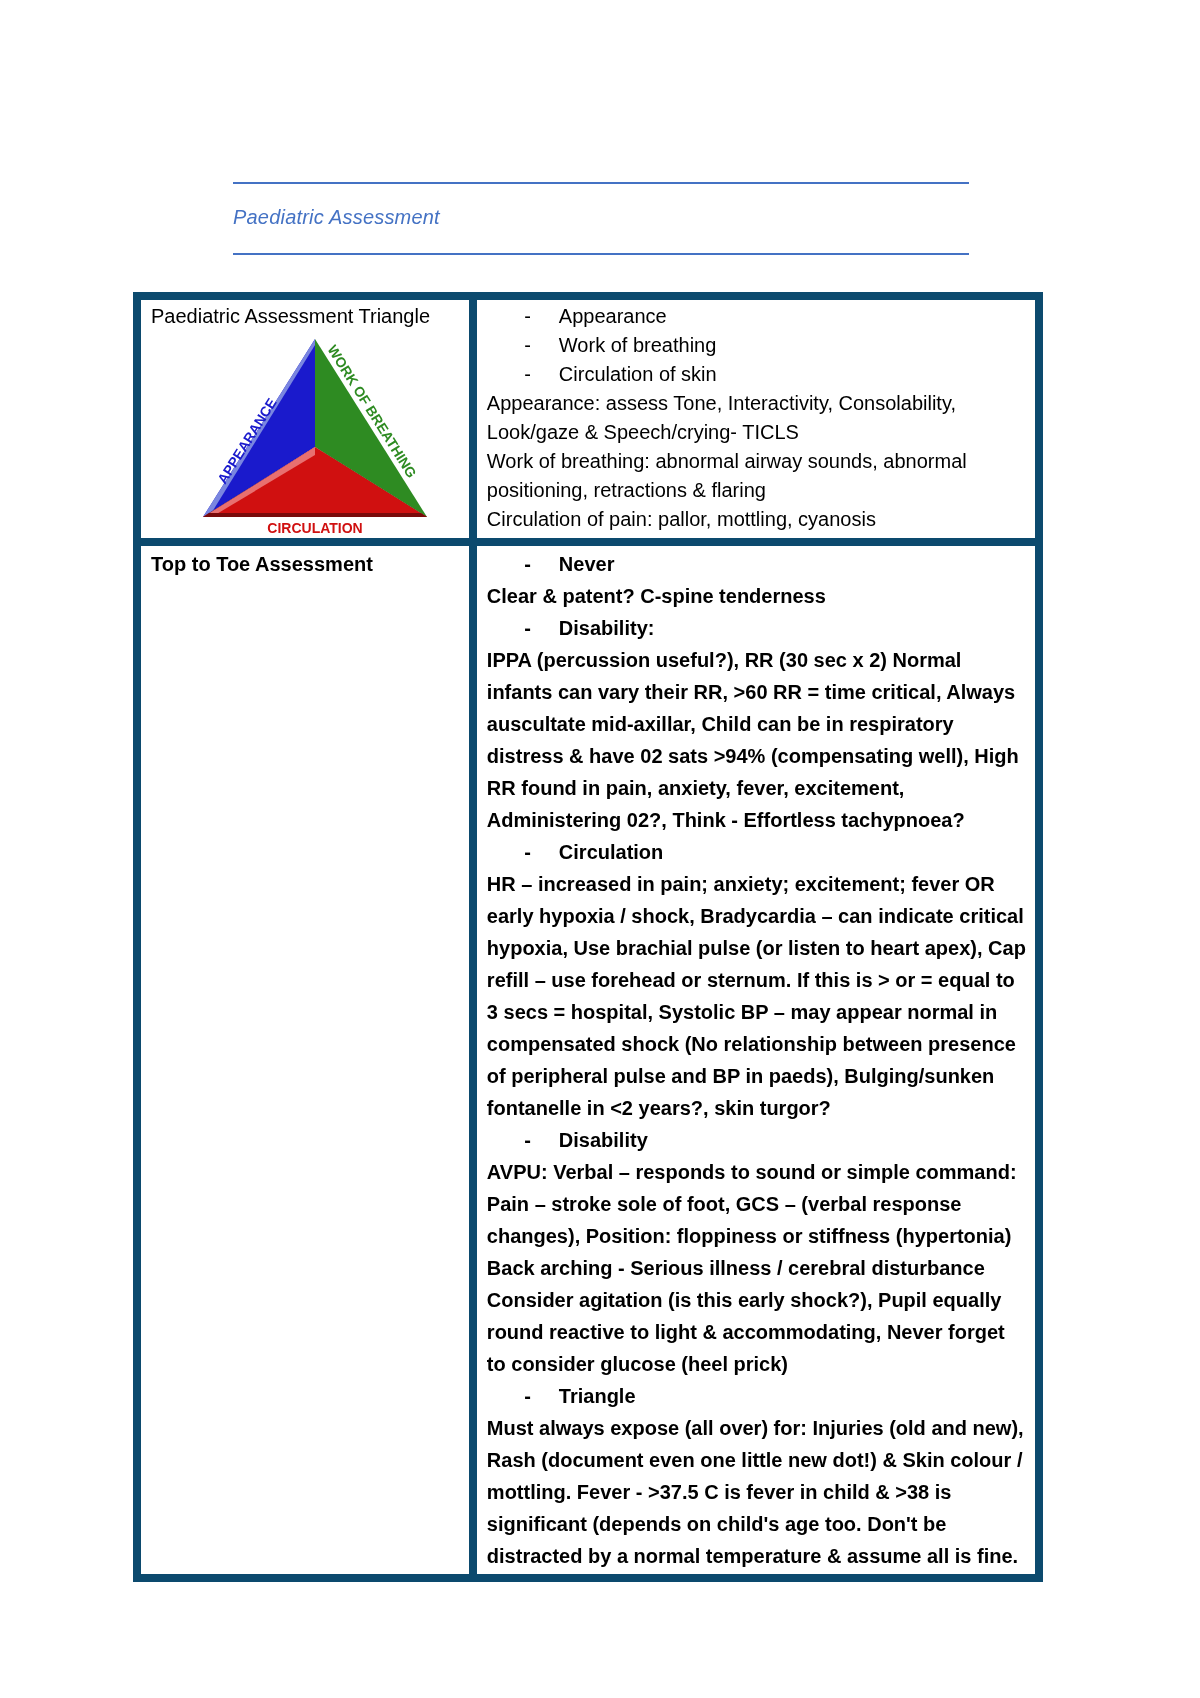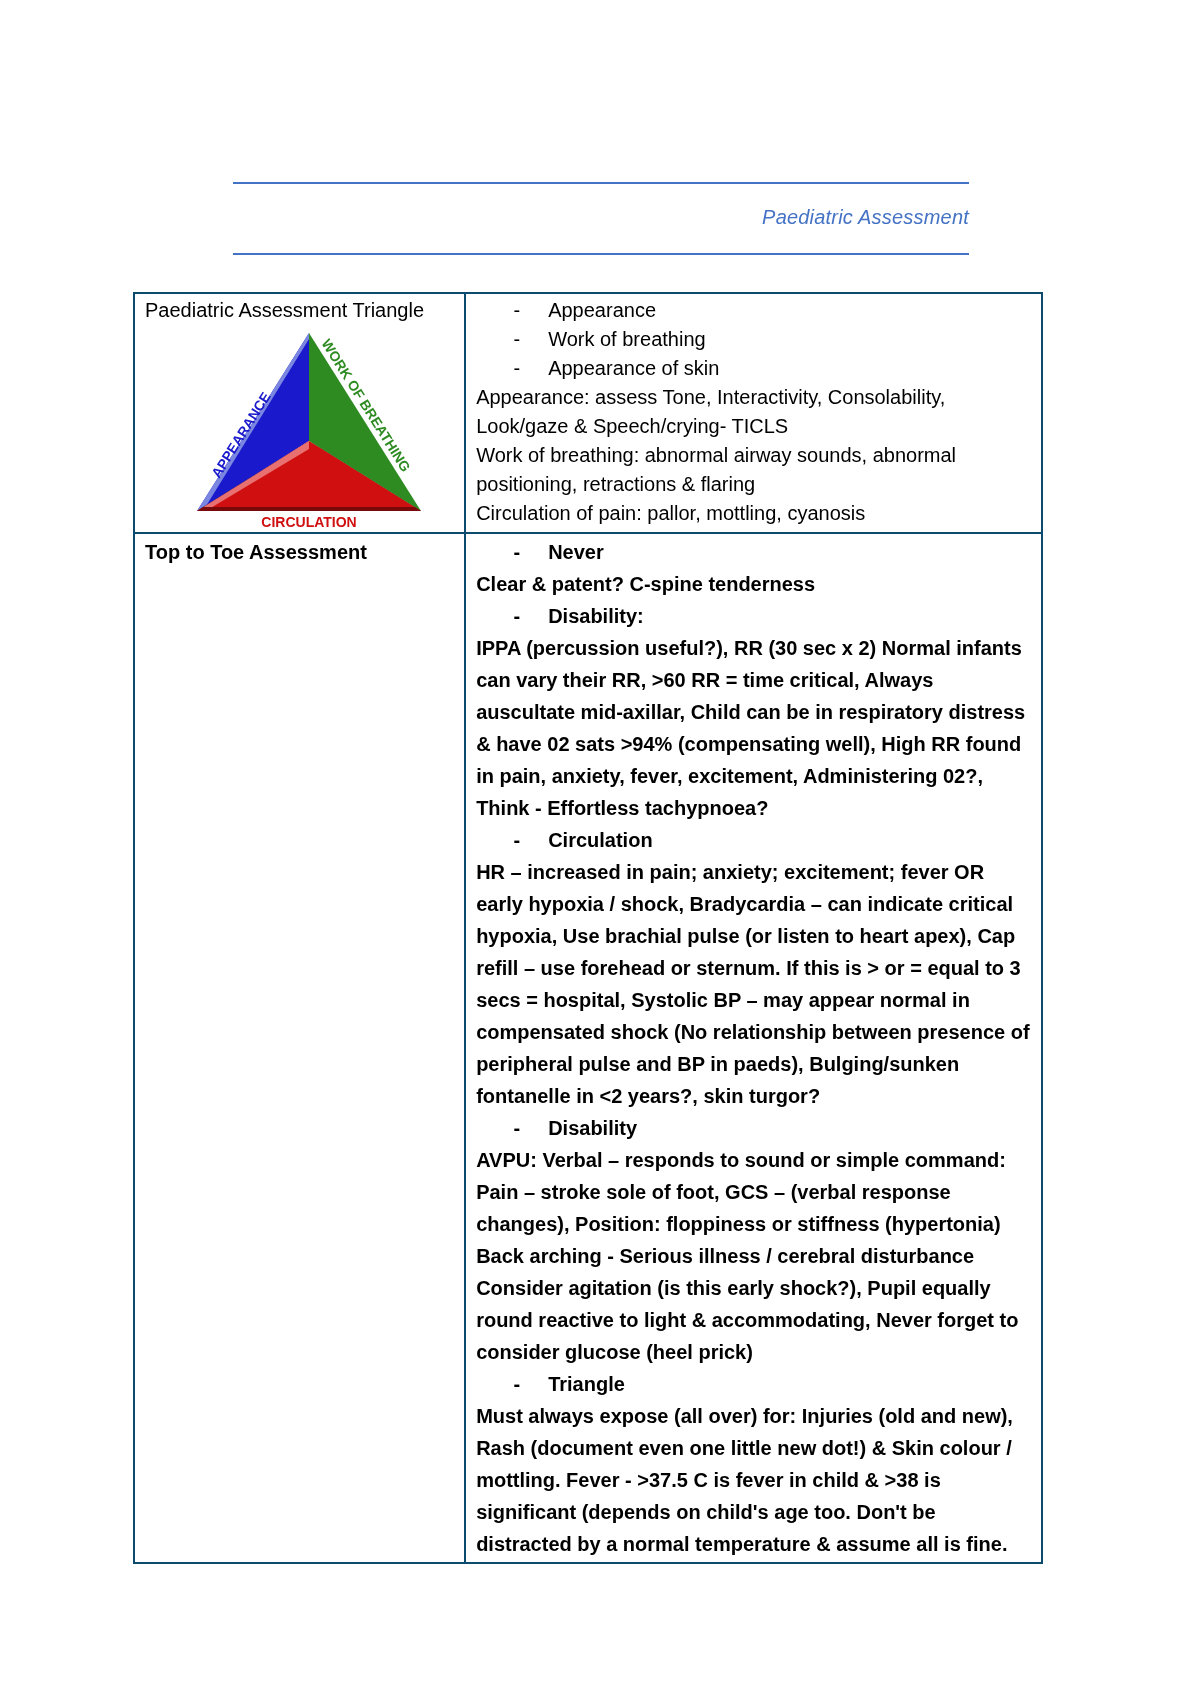--- a/index.html
+++ b/index.html
@@ -1,23 +1,23 @@
 <!DOCTYPE html>
 <html><head>
 <meta charset="utf-8">
 <style>
   html, body { margin: 0; padding: 0; background: #ffffff; }
   body { width: 1200px; height: 1698px; position: relative; overflow: hidden;
          font-family: "Liberation Sans", "DejaVu Sans", sans-serif; color: #000; }
   .header-rule { position: absolute; left: 233px; width: 736px; height: 2px; background: #4472c4; }
-  .header-title { position: absolute; left: 233px; width: 736px; top: 206px; text-align: right;
+  .header-title { position: absolute; left: 233px; width: 736px; top: 206px; text-align: left;
                   font-style: italic; color: #4472c4; font-size: 20px; letter-spacing: 0.2px; }
   table.doc { position: absolute; left: 133px; top: 292px; width: 910px; border-collapse: collapse;
               font-size: 20px; }
-  table.doc td { border: 2px solid #0c4a6e; vertical-align: top; padding: 2px 6px 2px 10px; }
+  table.doc td { border: 8px solid #0c4a6e; vertical-align: top; padding: 2px 6px 2px 10px; }
   td.c1 { width: 314px; }
   td.c2 { width: 570px; padding-left: 10px; }
   .row1 td { height: 234px; line-height: 29px; }
   .row2 td { line-height: 32px; font-weight: bold; }
   .bullet { display: flex; }
   .bullet .dash { width: 72px; text-align: right; padding-right: 28px; box-sizing: border-box; flex: none; }
   .para { white-space: normal; }
   .tri-wrap { position: relative; width: 240px; height: 200px; margin: 4px 0 0 44px; }
 </style>
 </head>
@@ -56,21 +56,21 @@
       <div class="bullet">
             <span class="dash">-</span>
             <span>Appearance</span>
           </div>
       <div class="bullet">
             <span class="dash">-</span>
             <span>Work of breathing</span>
           </div>
       <div class="bullet">
             <span class="dash">-</span>
-            <span>Appearance of skin</span>
+            <span>Circulation of skin</span>
           </div>
       <div class="para">Appearance: assess Tone, Interactivity, Consolability, Look/gaze &amp; Speech/crying- TICLS</div>
       <div class="para">Work of breathing: abnormal airway sounds, abnormal positioning, retractions &amp; flaring</div>
       <div class="para">Circulation of pain: pallor, mottling, cyanosis</div>
     </td>
   </tr>
   <tr class="row2">
     <td class="c1">
       <div>Top to Toe Assessment</div>
     </td>

